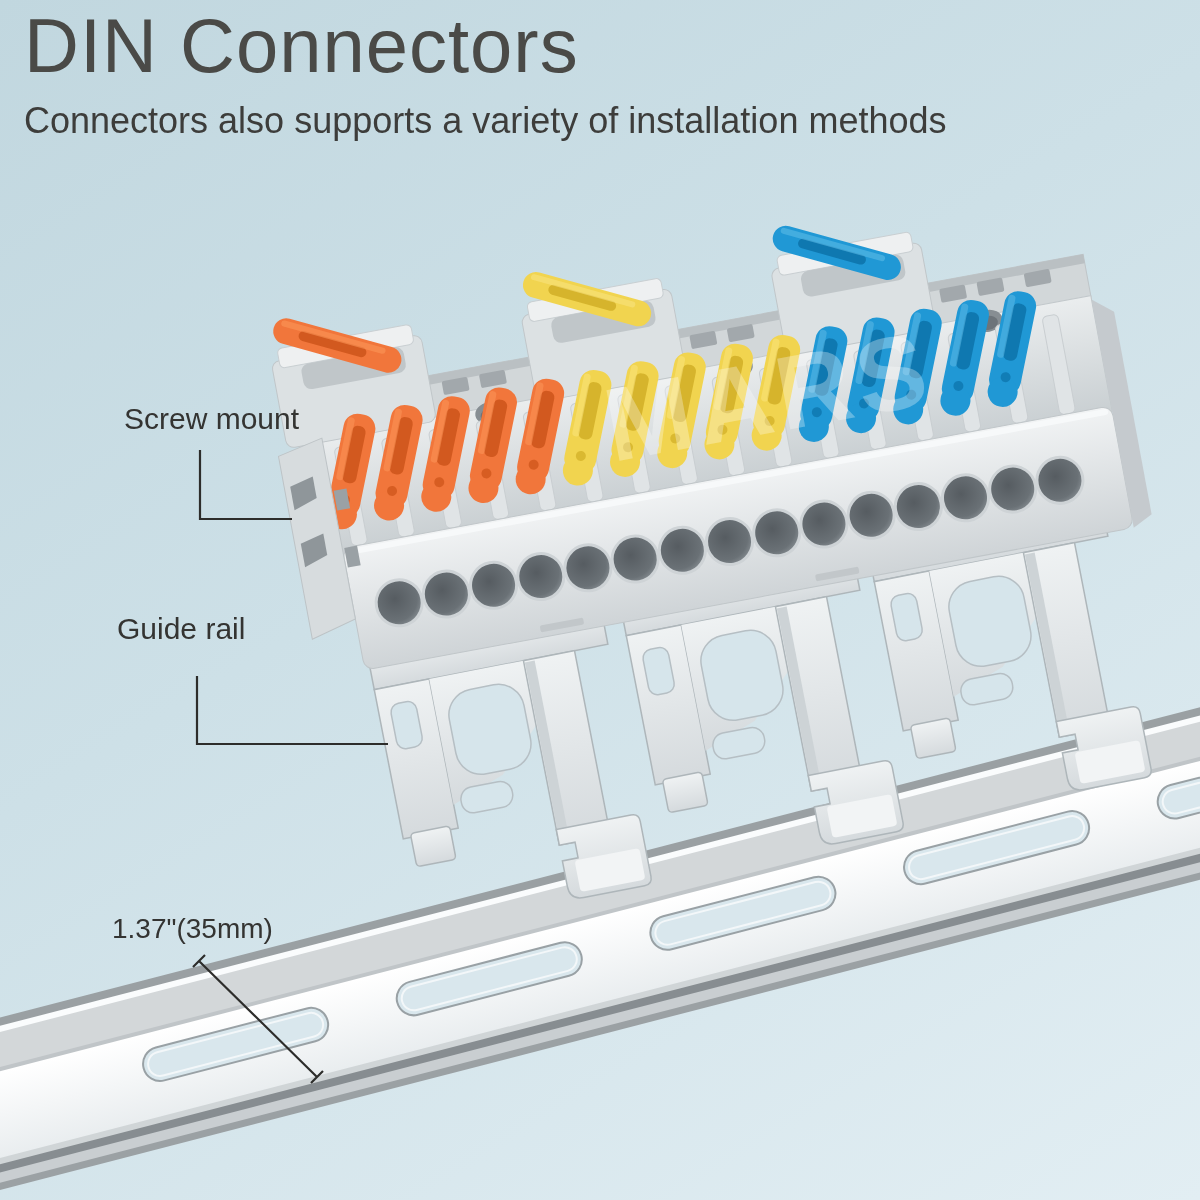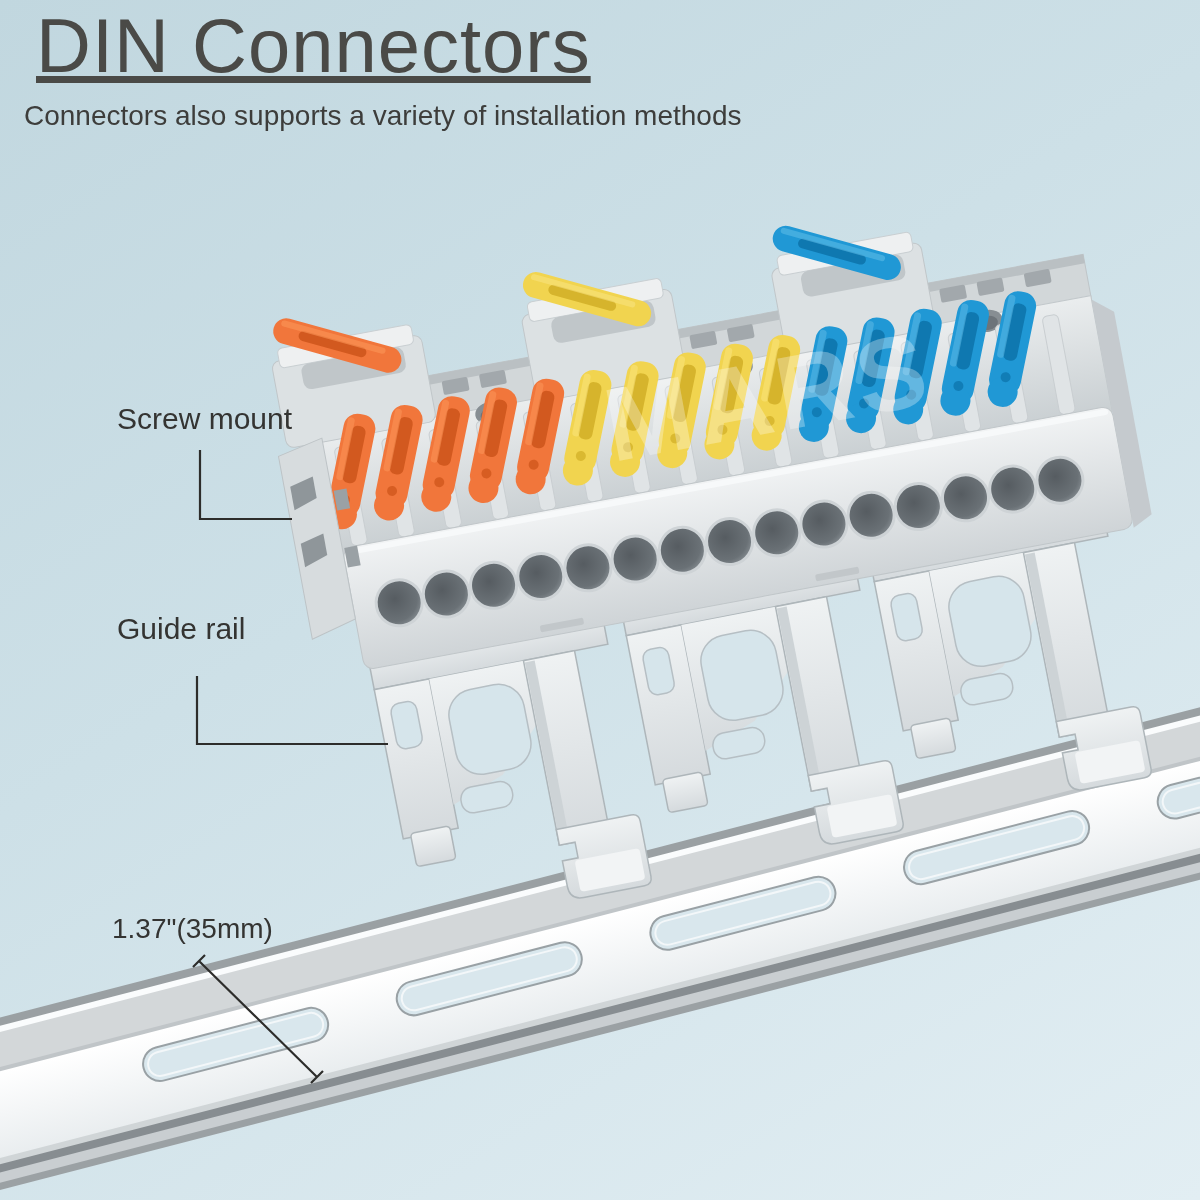--- a/index.html
+++ b/index.html
@@ -3,29 +3,29 @@
 <meta charset="utf-8">
 <style>
   html,body{margin:0;padding:0}
   body{
     width:1200px;height:1200px;overflow:hidden;position:relative;
     background:linear-gradient(148deg,#c1d7df 0%,#cde0e7 42%,#e2eef3 100%);
     font-family:"Liberation Sans",sans-serif;
   }
   #scene{position:absolute;left:0;top:0}
   .page-title{
-    position:absolute;left:36px;top:2px;
-    font-size:76px;font-weight:300;color:#4a4a47;letter-spacing:1px;text-decoration:underline;
+    position:absolute;left:24px;top:2px;
+    font-size:76px;font-weight:300;color:#4a4a47;letter-spacing:1px;
   }
   .page-subtitle{
     position:absolute;left:24px;top:100px;
-    font-size:28px;font-weight:400;color:#3d3d3b;
+    font-size:36px;font-weight:400;color:#3d3d3b;
   }
   .callout-label{position:absolute;font-size:30px;color:#343432}
-  #lbl-screw{left:117px;top:402px}
+  #lbl-screw{left:124px;top:402px}
   #lbl-guide{left:117px;top:612px}
   #lbl-width{left:112px;top:913px;font-size:28px}
 </style>
 </head>
 <body>
 
 <svg id="scene" width="1200" height="1200" viewBox="0 0 1200 1200">
   <defs>
     <linearGradient id="gFace" x1="0" y1="0" x2="0" y2="1">
       <stop offset="0" stop-color="#ffffff"></stop>

